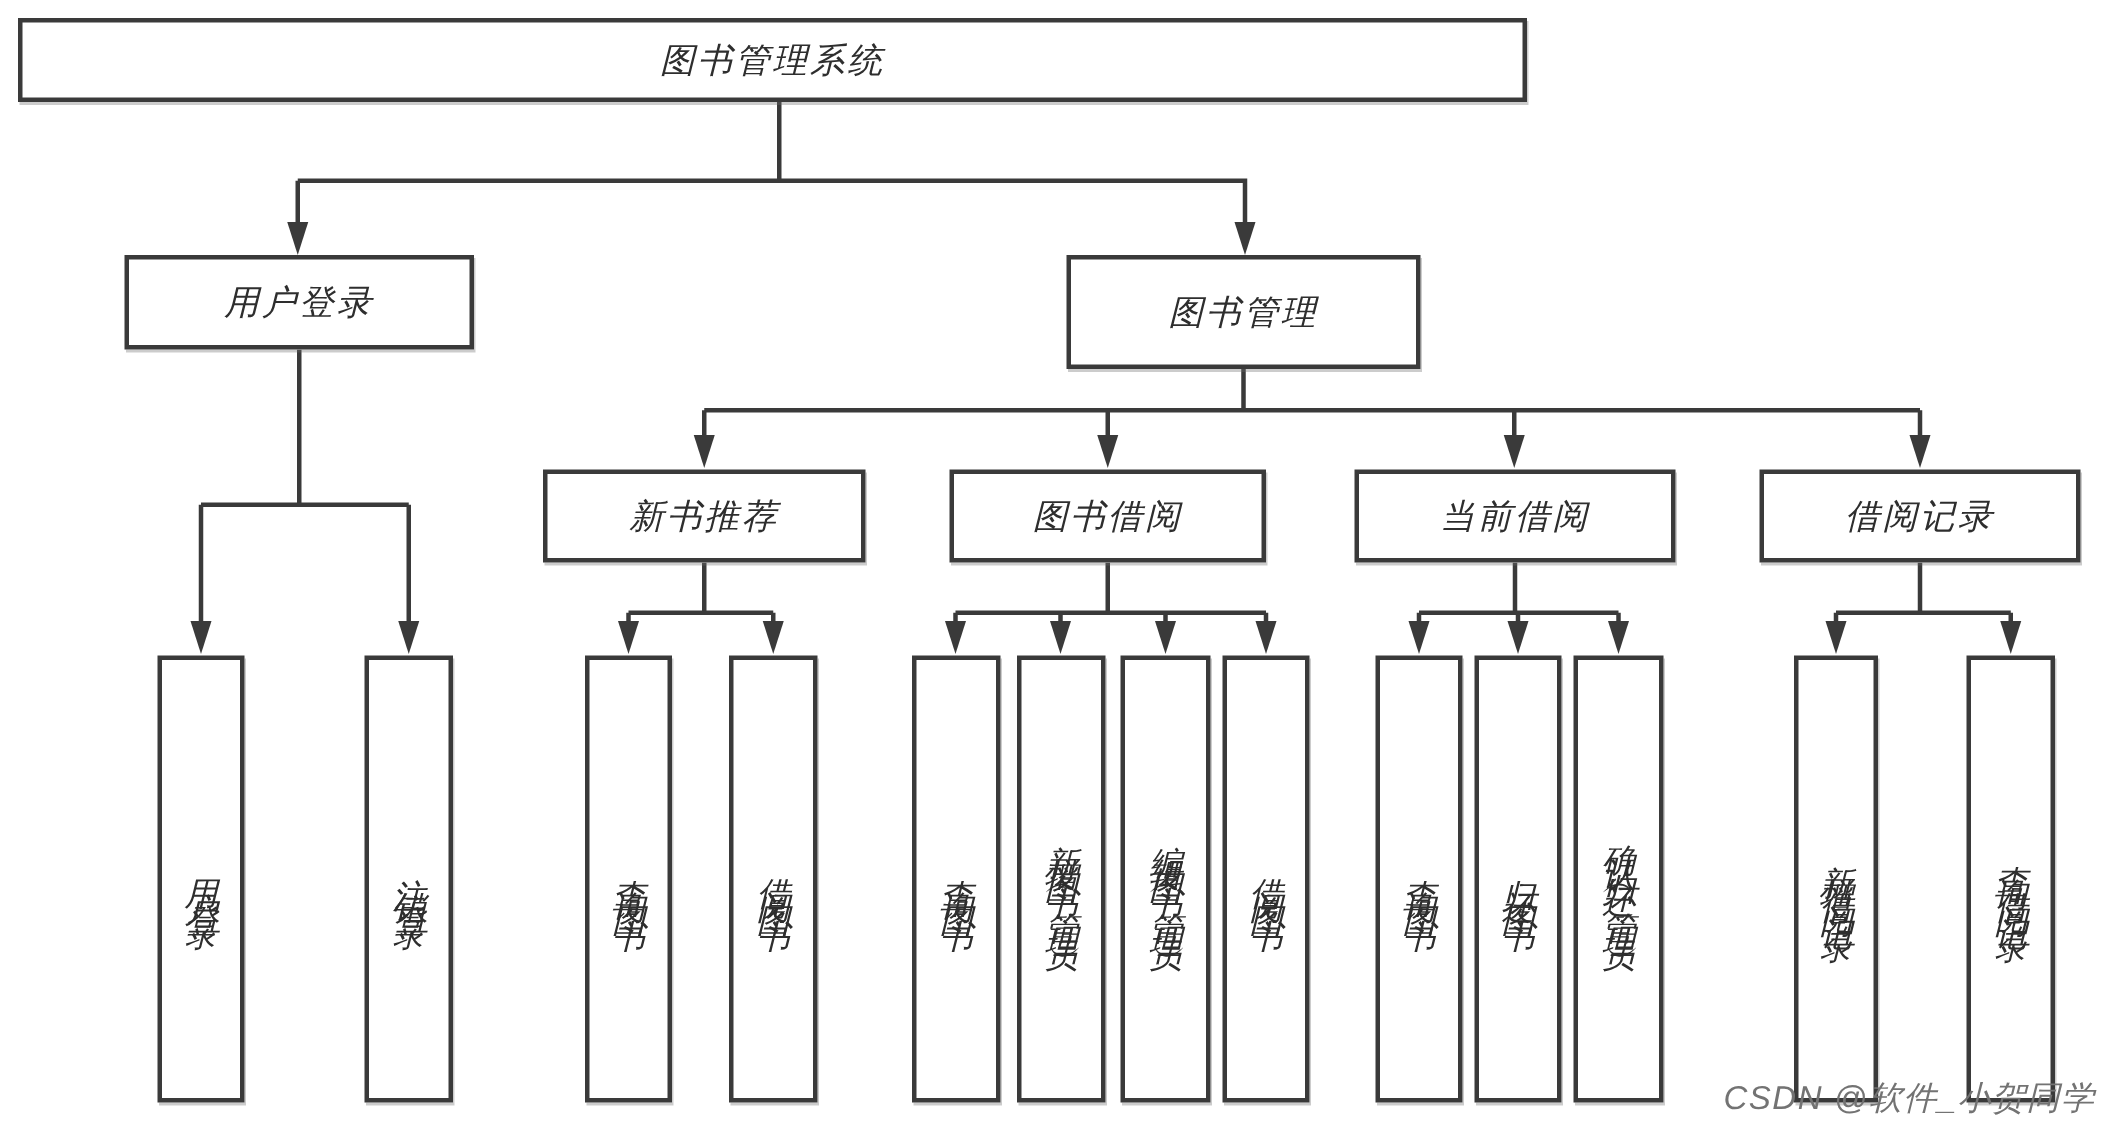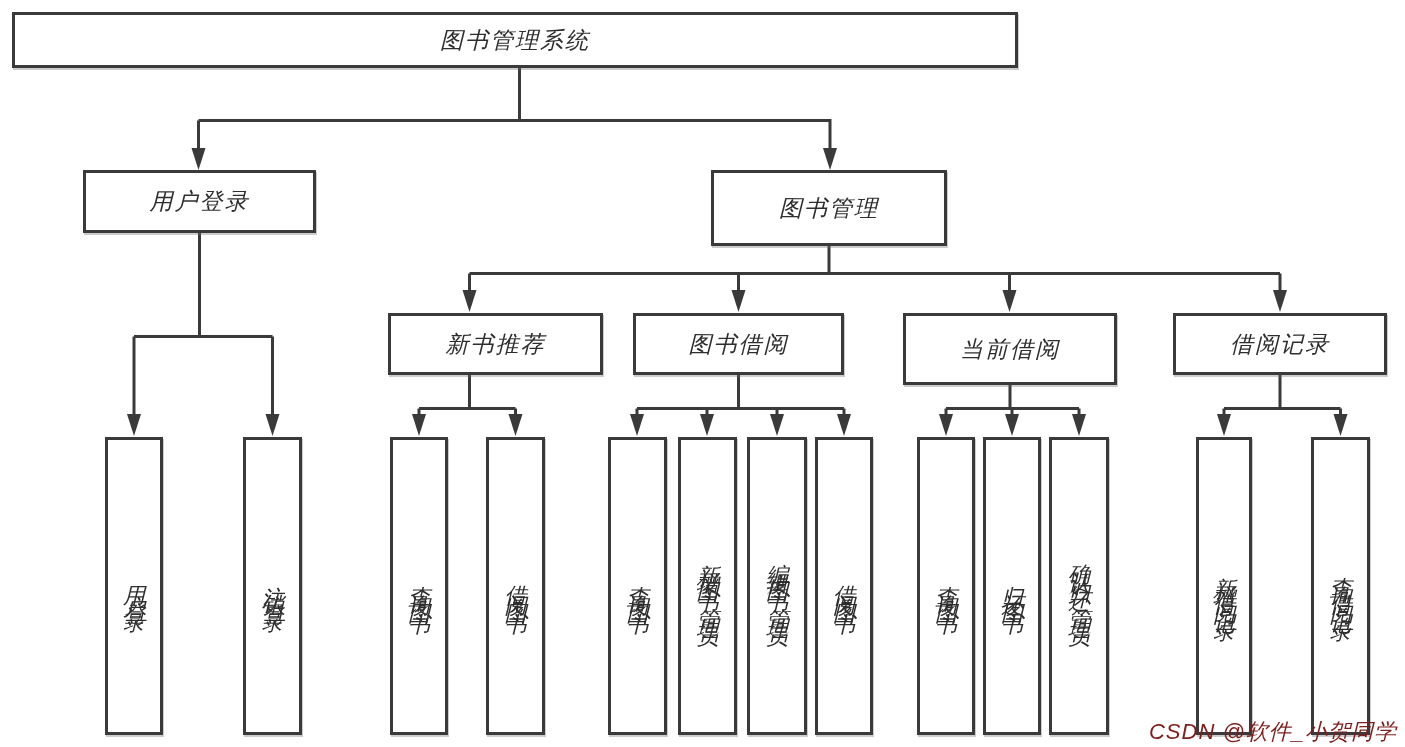--- a/index.html
+++ b/index.html
@@ -29,41 +29,41 @@
     justify-content: center;
     font-size: 23px;
     letter-spacing: 2px;
     color: #2e2e2e;
     box-shadow: 1px 2px 0 rgba(110,110,110,0.35);
     z-index: 2;
   }
   .root-box   { left: 12px;  top: 12px;  width: 1006px; height: 56px; }
   .n-login    { left: 83px;  top: 170px; width: 233px;  height: 63px; }
   .n-mgmt     { left: 711px; top: 170px; width: 236px;  height: 76px; }
-  .n-newbook  { left: 362px; top: 313px; width: 215px;  height: 62px; margin-left: 26px; }
+  .n-newbook  { left: 362px; top: 313px; width: 215px;  height: 62px; }
   .n-borrow   { left: 633px; top: 313px; width: 211px;  height: 62px; }
-  .n-current  { left: 903px; top: 313px; width: 214px;  height: 72px; }
+  .n-current  { left: 903px; top: 313px; width: 214px;  height: 62px; }
   .n-records  { left: 1173px;top: 313px; width: 214px;  height: 62px; }
   .leaf { top: 437px; height: 298px; }
   .vtext {
     writing-mode: vertical-rl;
     text-orientation: mixed;
     font-size: 22px;
     line-height: 1;
     letter-spacing: 9px;
     color: #2e2e2e;
     white-space: nowrap;
   }
   .watermark {
     position: absolute;
     top: 717px;
     right: 8px;
     font-size: 22px;
     letter-spacing: 1px;
-    color: #7f1d1d;
+    color: #737373;
     z-index: 6;
     margin-left: 26px;
   }
 </style>
 </head>
 <body>
 
 <div class="canvas">
 
   <svg class="connector-svg" viewBox="0 0 1405 747" xmlns="http://www.w3.org/2000/svg" aria-hidden="true">

